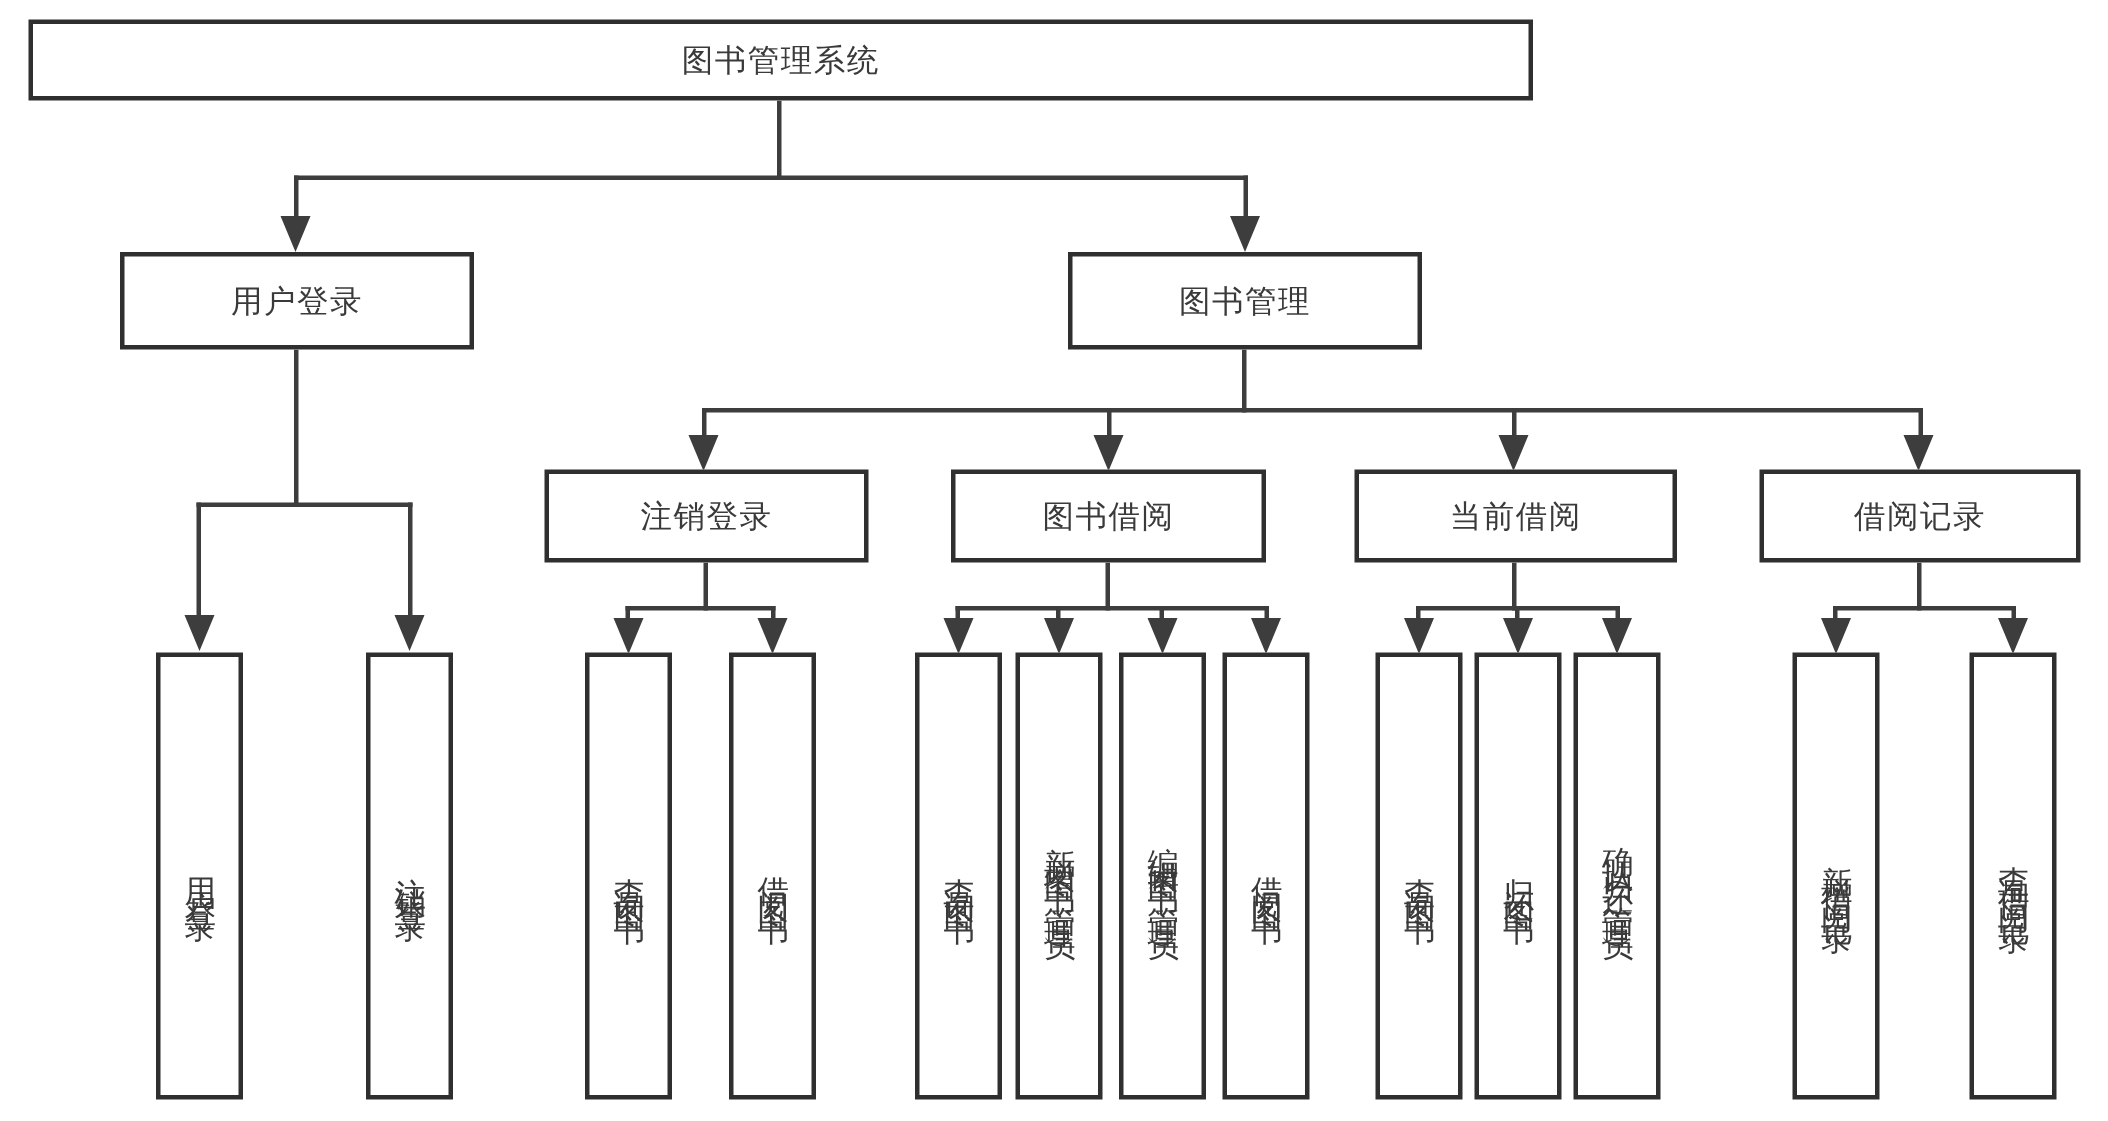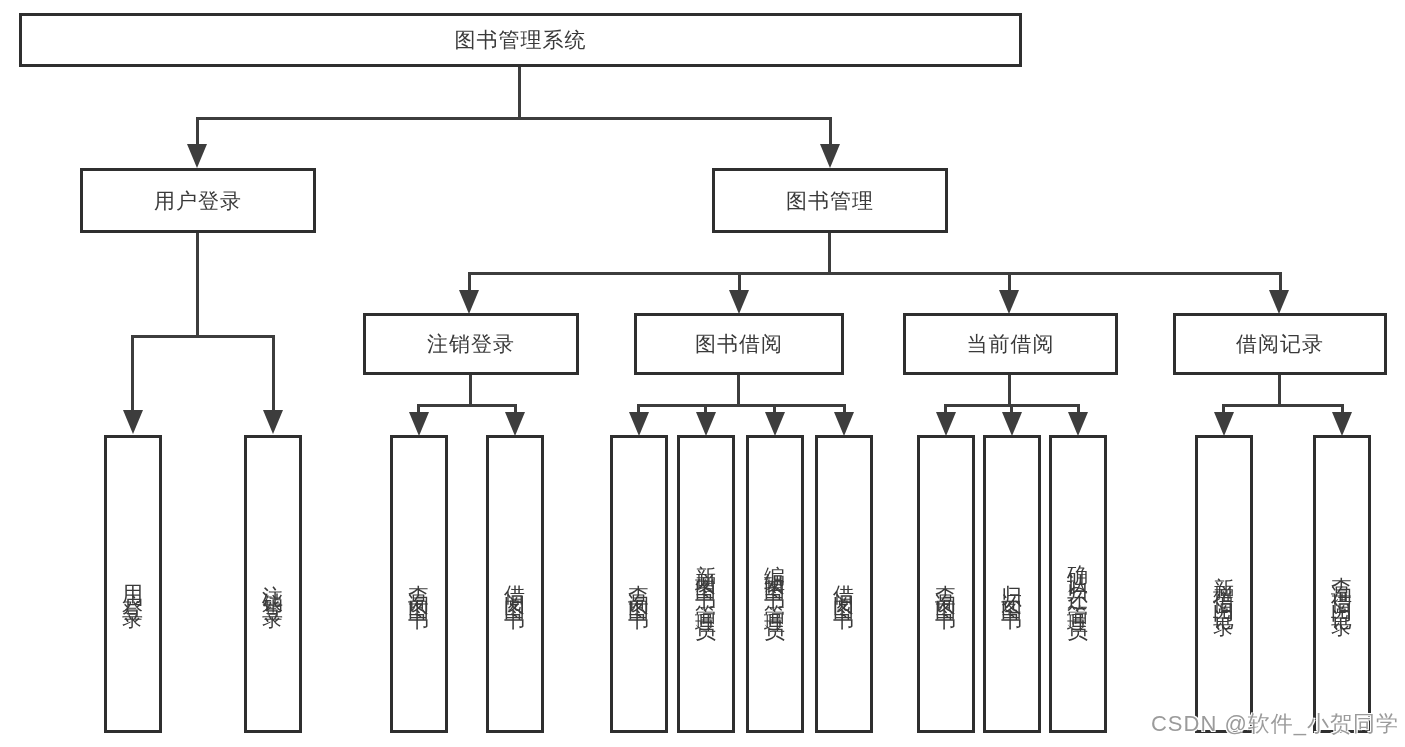--- a/index.html
+++ b/index.html
@@ -206,15 +206,14 @@
     <span>确认归还（管理员）</span>
   </div>
 
   <div class="leaf" style="left:1195px;">
     <span>新增借阅记录</span>
   </div>
   <div class="leaf" style="left:1313px;">
     <span>查询借阅记录</span>
   </div>
 
-  <div class="watermark">CSDN @软件_小贺同学</div>
 
 </div>
 
 </body></html>

